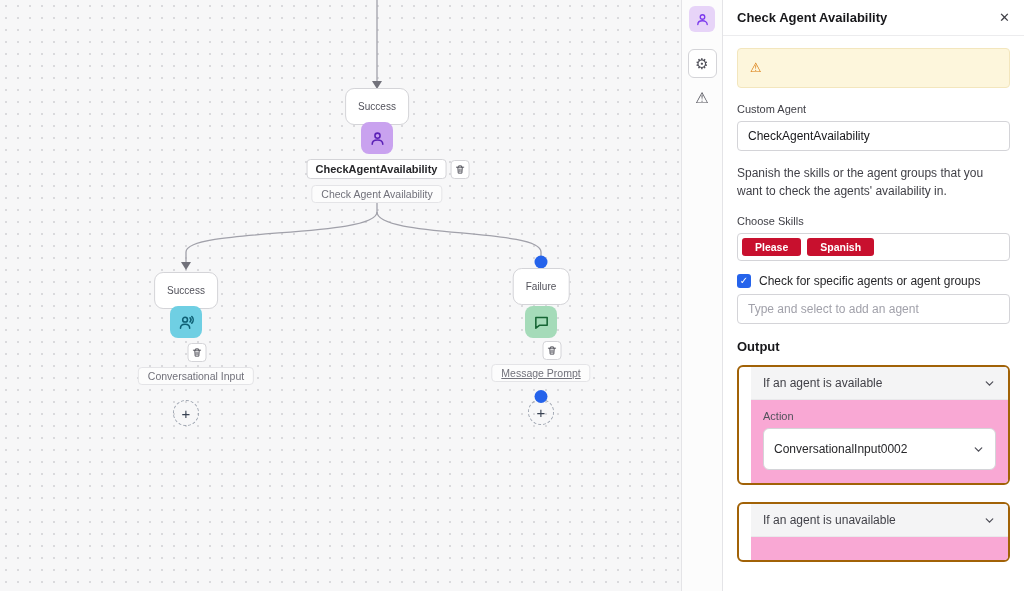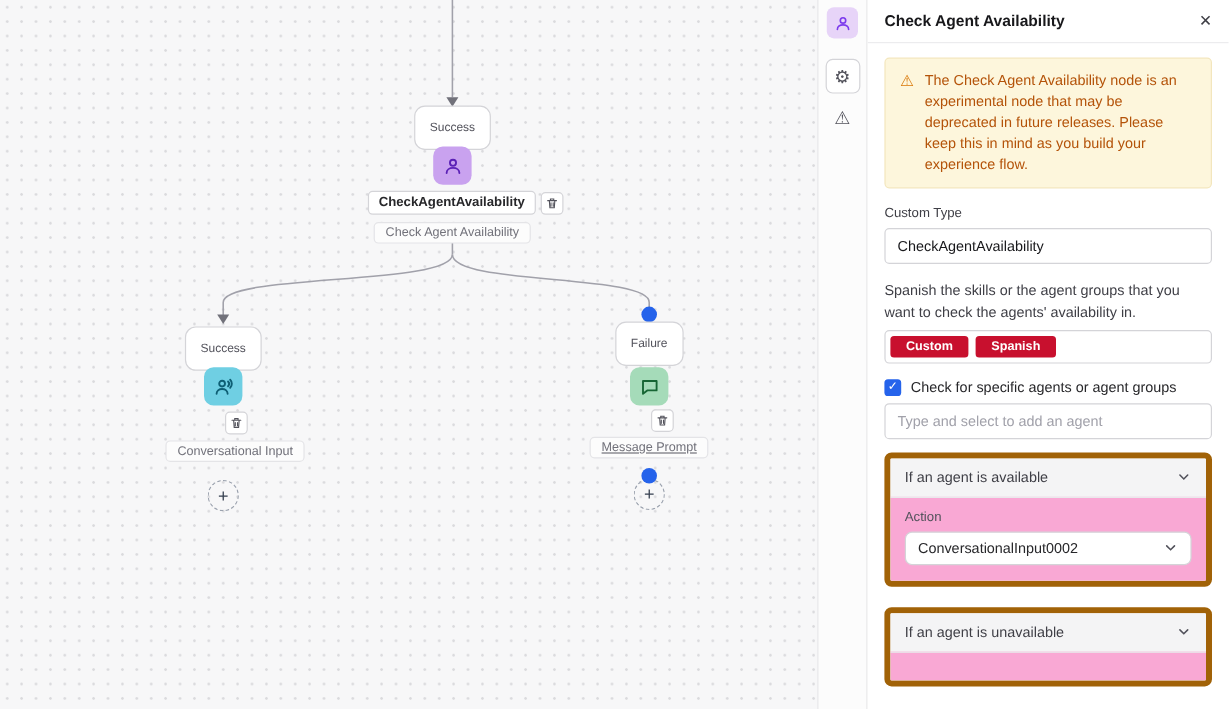--- a/index.html
+++ b/index.html
@@ -115,31 +115,31 @@
   .check-row { margin-top:13px; display:flex; align-items:center; gap:8px; cursor:pointer; }
   .checkbox {
     width:14px; height:14px; background:#2563eb; border-radius:3px; flex:none;
     display:flex; align-items:center; justify-content:center;
     color:#fff; font-size:10px; line-height:1;
   }
   .check-label { font-size:12px; color:#27272a; }
 
   .output-title { margin-top:15px; font-size:13px; font-weight:700; color:#18181b; }
 
-  .section { margin-top:11px; border:5px solid #a16207; border-radius:6px; overflow:hidden; }
+  .section { margin-top:11px; border:2px solid #a16207; border-radius:6px; overflow:hidden;padding-left:12px; }
   .section + .section { margin-top:17px; }
   .section-header {
     background:#f4f4f5; padding:9px 12px; display:flex; align-items:center;
     justify-content:space-between; font-size:12px; color:#3f3f46; cursor:pointer;
   }
   .section-body { background:#f9a8d4; border-top:1px solid #e9e9eb; padding:10px 12px 13px; }
   .action-label { font-size:11px; color:#52525b; }
   .select {
     margin-top:6px; background:#fff; border:1px solid #d4d4d8; border-radius:6px;
-    height:28px; padding:0 10px; display:flex; align-items:center;
+    height:42px; padding:0 10px; display:flex; align-items:center;
     justify-content:space-between; font-size:12px; color:#27272a; cursor:pointer;
   }
   .chev { width:13px; height:13px; color:#52525b; flex:none; }
 </style>
 </head>
 <body>
 
 <div class="app">
 
   <div class="canvas">
@@ -247,42 +247,43 @@
       <div class="panel-title">Check Agent Availability</div>
       <div class="close-btn">
         <span>✕</span>
       </div>
     </div>
 
     <div class="panel-body">
 
       <div class="alert">
         <div class="alert-icon">⚠</div>
-        <div class="alert-text">The Check Agent Availability node is an experimental node that may be deprecated in future releases. Please keep this in mind as you build your experience flow.</div>
-      </div>
-
-      <div class="field-label">Custom Type</div>
+      </div>
+
+      <div class="field-label">Custom Agent</div>
       <input class="text-input" type="text" value="CheckAgentAvailability" style="">
 
       <div class="desc">Spanish the skills or the agent groups that you want to check the agents' availability in.</div>
 
+      <div class="field-label">Choose Skills</div>
       <div class="skills-box">
-        <span class="skill-chip">Custom</span>
+        <span class="skill-chip">Please</span>
         <span class="skill-chip">Spanish</span>
       </div>
 
       <div class="check-row">
         <span class="checkbox">
           <span>✓</span>
         </span>
         <span class="check-label">Check for specific agents or agent groups</span>
       </div>
 
       <input class="text-input" type="text" placeholder="Type and select to add an agent" style="">
 
+      <div class="output-title">Output</div>
 
       
       <div class="section">
         <div class="section-header">
           <span>If an agent is available</span>
           <svg class="chev" viewBox="0 0 24 24" fill="none" stroke="currentColor" stroke-width="2.4" stroke-linecap="round">
             <path d="M6 9l6 6 6-6"></path>
           </svg>
         </div>
         <div class="section-body">

